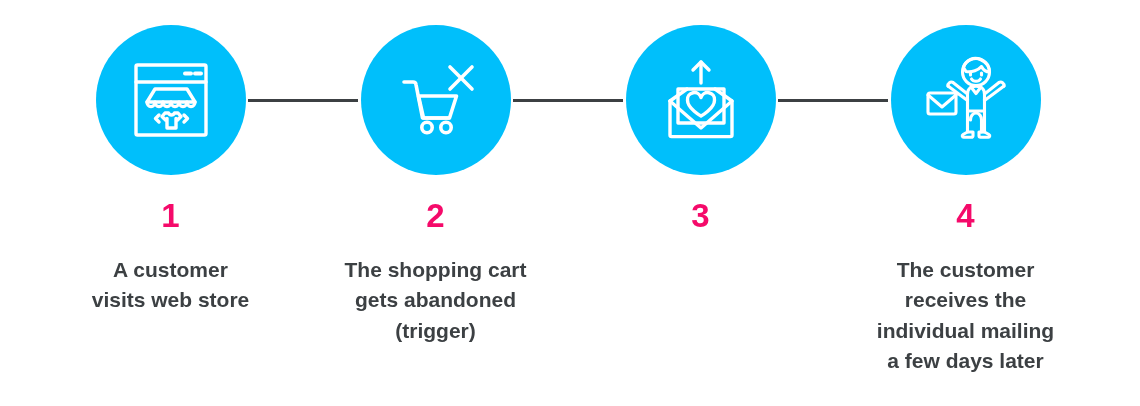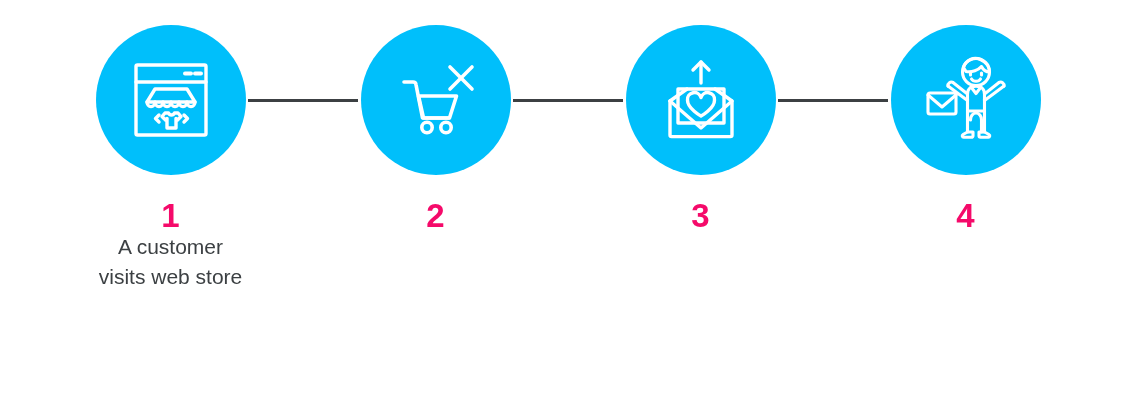--- a/index.html
+++ b/index.html
@@ -79,26 +79,28 @@
   .num {
     margin-top: 24px;
     font-size: 33px;
     font-weight: bold;
     color: #F50A6A;
     line-height: 1;
     letter-spacing: 0px;
   }
 
   .caption {
+    margin-top: 23px;
     font-size: 21px;
     line-height: 1.45;
     color: #3c4043;
     text-align: center;
     width: 230px;
     white-space: pre-line;
+    font-weight: bold;
   }
 </style>
 </head>
 <body>
 
 <div class="flow">
 
   <div class="connectors">
     <div class="connector c1"></div>
     <div class="connector c2"></div>
@@ -144,20 +146,23 @@
             <path d="M26.5 40 L64.5 40 L57.5 62 L31.5 62 Z"></path>
             <circle cx="35" cy="71.5" r="5.2"></circle>
             <circle cx="54" cy="71.5" r="5.2"></circle>
 
             <line x1="58" y1="11" x2="80" y2="33"></line>
             <line x1="80" y1="11" x2="58" y2="33"></line>
           </svg>
         </span>
       </div>
       <div class="num">2</div>
+      <div class="caption">The shopping cart
+gets abandoned
+(trigger)</div>
     </div>
 
     <div class="step">
       <div class="circle">
         <span>
           <svg width="88" height="88" viewBox="0 0 88 88" fill="none" stroke="#ffffff" stroke-width="3.4" stroke-linecap="round" stroke-linejoin="round">
 
             <line x1="44" y1="6" x2="44" y2="27"></line>
             <polyline points="36,14 44,6 52,14"></polyline>
 
@@ -216,16 +221,20 @@
             <path d="M50.5 66 a5.5 7 0 0 1 11 0 L61.5 78"></path>
 
             <path d="M47.5 78 L43 80.5 a1.5 1.5 0 0 0 0.7 2.8 L51.5 83.3
                      a1.5 1.5 0 0 0 1.5 -1.5 L53 78 Z"></path>
             <path d="M64.5 78 L69 80.5 a1.5 1.5 0 0 1 -0.7 2.8 L60.5 83.3
                      a1.5 1.5 0 0 1 -1.5 -1.5 L59 78 Z"></path>
           </svg>
         </span>
       </div>
       <div class="num">4</div>
+      <div class="caption">The customer
+receives the
+individual mailing
+a few days later</div>
     </div>
 
   </div>
 </div>
 
 </body></html>

